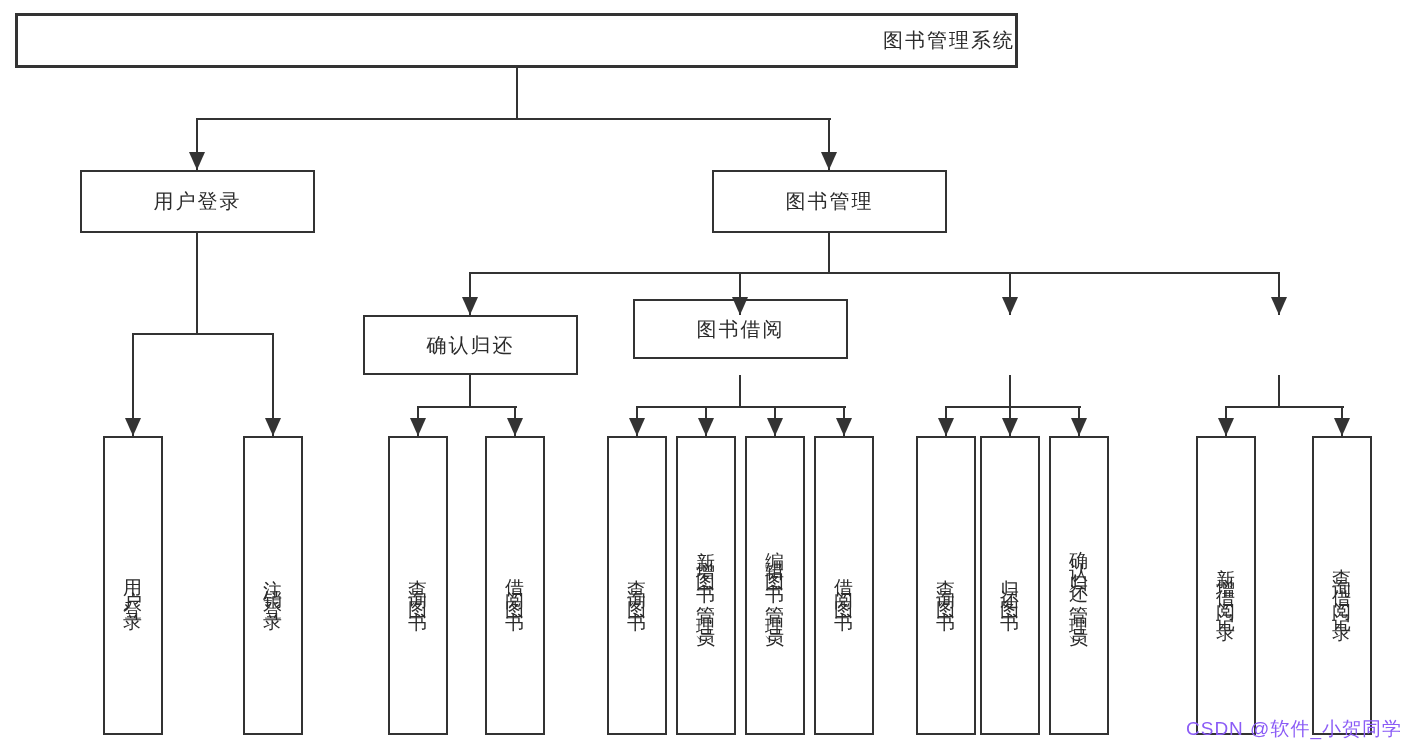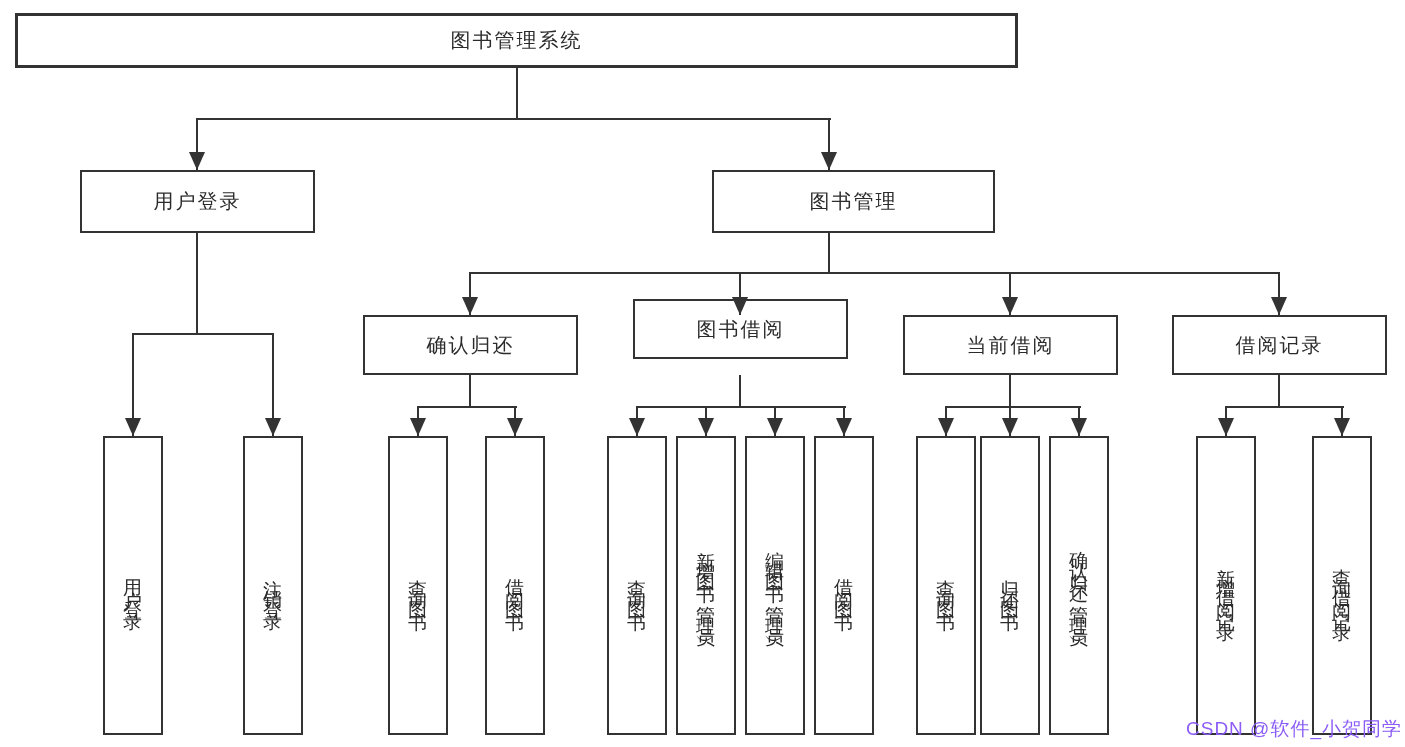--- a/index.html
+++ b/index.html
@@ -51,42 +51,36 @@
     letter-spacing: 1px;
     z-index: 10;
     white-space: nowrap;
   }
 </style>
 </head>
 <body>
 
 <div class="canvas">
 
-  <div class="box box--root" style="left:15px; top:13px; width:1003px; height:55px;">
+  <div class="box box--root" style="left:15px; top:13px; width:1003px; height:55px;justify-content:flex-end;">
     <span>图书管理系统</span>
   </div>
 
   <div class="box" style="left:80px; top:170px; width:235px; height:63px;">
     <span>用户登录</span>
   </div>
-  <div class="box" style="left:712px; top:170px; width:283px; height:63px;">
+  <div class="box" style="left:712px; top:170px; width:235px; height:63px;">
     <span>图书管理</span>
   </div>
 
   <div class="box" style="left:363px; top:315px; width:215px; height:60px;">
     <span>确认归还</span>
   </div>
   <div class="box" style="left:633px; top:299px; width:215px; height:60px;">
     <span>图书借阅</span>
-  </div>
-  <div class="box" style="left:903px; top:315px; width:215px; height:60px;">
-    <span>当前借阅</span>
-  </div>
-  <div class="box" style="left:1172px; top:315px; width:215px; height:60px;">
-    <span>借阅记录</span>
   </div>
 
   <div class="box box--leaf" style="left:103px; top:436px; width:60px; height:299px;">
     <span>用户登录</span>
   </div>
   <div class="box box--leaf" style="left:243px; top:436px; width:60px; height:299px;">
     <span>注销登录</span>
   </div>
 
   <div class="box box--leaf" style="left:388px; top:436px; width:60px; height:299px;">

